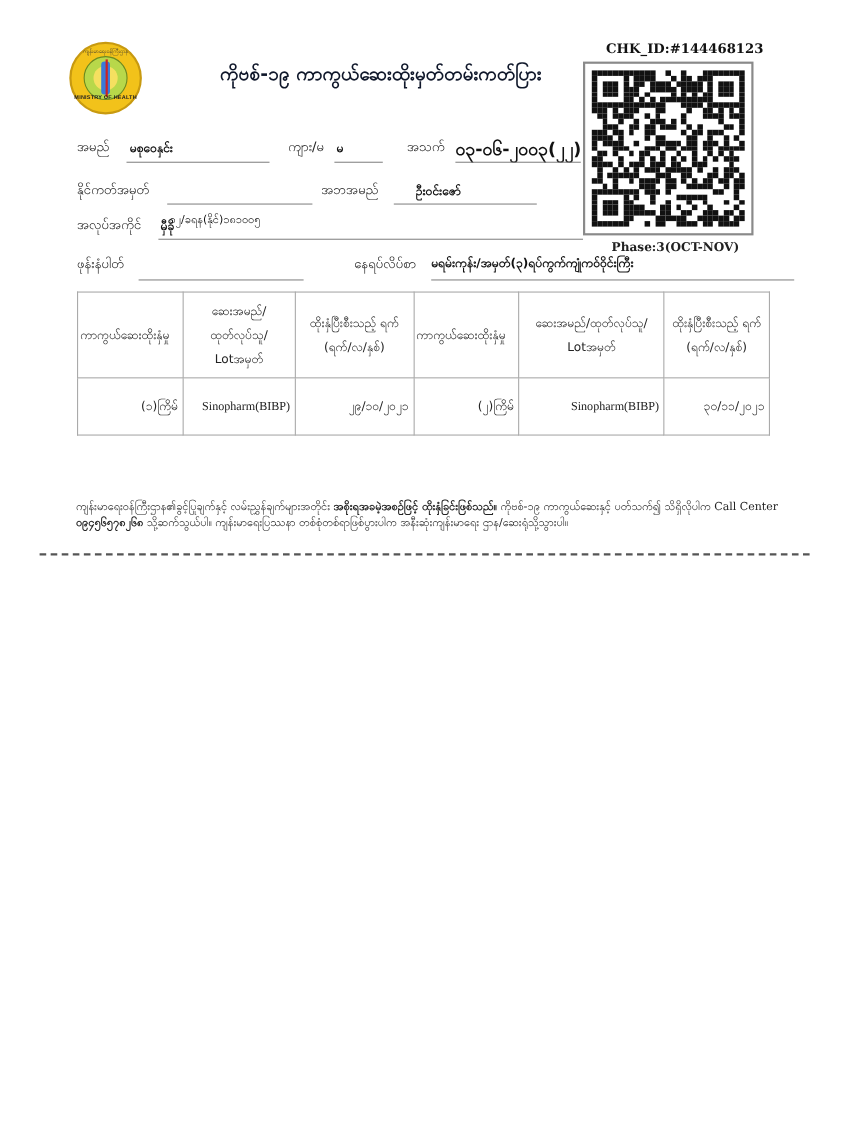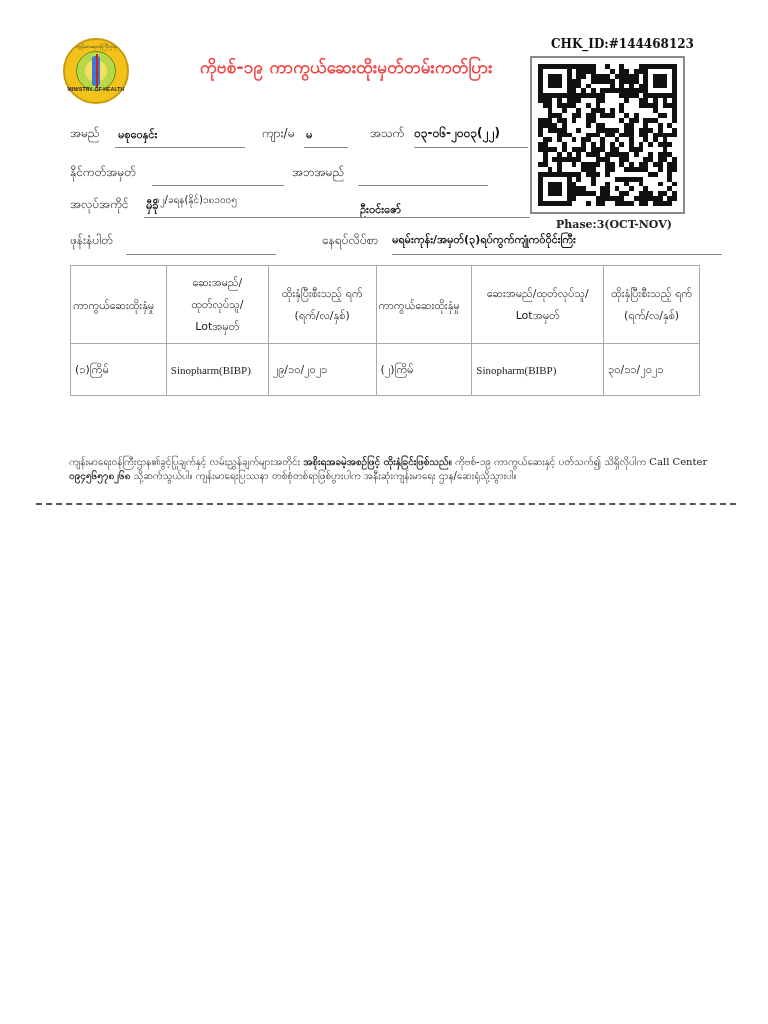--- a/index.html
+++ b/index.html
@@ -10,40 +10,40 @@
       background: #f2c21a; border: 2px solid #c89a10; }
     .logo .inner { position: absolute; left: 11px; top: 11px; width: 40px; height: 40px; border-radius: 50%;
       background: #b8d84a; border: 1px solid #6a8a20; }
     .logo .core { position: absolute; left: 8px; top: 8px; width: 22px; height: 22px; border-radius: 50%; background: #f5e060; }
     .logo .figure { position: absolute; left: 15px; top: 4px; width: 8px; height: 30px; background: #3a7ad8; border-radius: 3px; }
     .logo .staff { position: absolute; left: 19px; top: 2px; width: 2px; height: 34px; background: #c22; }
     .logo .ring-text { position: absolute; left: 0; top: 46px; width: 62px; text-align: center; font-size: 5px; font-weight: bold; color: #222;
       font-family: "Liberation Sans", sans-serif; letter-spacing: 0.2px; }
     .logo .ring-top { position: absolute; left: 0; top: 3px; width: 62px; text-align: center; font-size: 5px; color: #333; }
 
-    .title { position: absolute; left: 200px; top: 56px; font-size: 17px; font-weight: bold; color: #ef4444; letter-spacing: 0.2px; }
+    .title { position: absolute; left: 200px; top: 56px; font-size: 17px; font-weight: bold; color: #0f172a; letter-spacing: 0.2px; }
 
     .chk { position: absolute; left: 551px; top: 37px; font-family: "DejaVu Serif", serif; font-weight: bold; font-size: 12px; color: #111; }
 
     .qr-box { position: absolute; left: 530px; top: 56px; width: 155px; height: 158px; border: 2px solid #8a8a8a; background: #fff; padding: 6px; }
     .qr { width: 100%; height: 100%; display: grid; grid-template-columns: repeat(29, 1fr); grid-template-rows: repeat(29, 1fr); }
     .qr span { display: block; }
     .qr .b { background: #111; }
 
     .phase { position: absolute; left: 556px; top: 218px; font-family: "DejaVu Serif", serif; font-weight: bold; font-size: 11px; color: #222; }
 
     .field { position: absolute; font-size: 12px; color: #222; }
     .field .label { position: absolute; left: 0; top: 0; white-space: nowrap; text-align: center; }
     .field .value { position: absolute; top: 0; white-space: nowrap; font-size: 11px; color: #111; font-weight: bold; }
     .field .line { position: absolute; height: 1px; background: #888; }
 
     table.vax { position: absolute; left: 70px; top: 265px; width: 630px; border-collapse: collapse; font-size: 11px; }
     table.vax th, table.vax td { border: 1.5px solid #aaa; font-weight: normal; vertical-align: middle; color: #222; }
     table.vax th { text-align: center; height: 78px; line-height: 22px; padding: 2px 2px; }
-    table.vax td { height: 52px; padding: 2px 4px; text-align: left; }
+    table.vax td { height: 52px; padding: 2px 4px; text-align: right; }
     table.vax td.en { font-family: Liberation Serif, serif; font-size: 11px; margin-left: 24px; }
     table.vax th.left { text-align: left; font-family: Liberation Serif, serif; }
 
     .note { position: absolute; left: 69px; top: 455px; width: 640px; font-size: 10px; line-height: 14px; color: #222; }
     .note b { font-weight: bold; }
     .note .en { font-family: "DejaVu Serif", serif; }
 
     .dashed { position: absolute; left: 36px; top: 503px; width: 700px; height: 0; border-top: 2px dashed #555; }
   </style>
 </head>
@@ -915,32 +915,32 @@
   <span class="value" style="left:48px; top:2px;">မစုဝေနှင်း</span>
   <div class="line" style="left:45px; top:22px; width:130px;"></div>
 </div>
 <div class="field" style="left:262px; top:125px;">
   <span class="label">ကျား/မ</span>
   <span class="value" style="left:44px; top:2px;">မ</span>
   <div class="line" style="left:42px; top:22px; width:44px;"></div>
 </div>
 <div class="field" style="left:370px; top:125px;">
   <span class="label">အသက်</span>
-  <span class="value" style="left:44px; top:0px; font-size:12px;">၀၃-၀၆-၂၀၀၃(၂၂)</span>
+  <span class="value" style="left:44px; top:0px; font-size:16px;">၀၃-၀၆-၂၀၀၃(၂၂)</span>
   <div class="line" style="left:44px; top:22px; width:114px;"></div>
 </div>
 
 <div class="field" style="left:70px; top:164px;">
   <span class="label">နိုင်ကတ်အမှတ်</span>
   <span class="value" style="left:84px; top:18px; font-weight:normal; font-size:10px;margin-top:11px;">၁၂/ခရန(နိုင်)၁၈၁၀၀၅</span>
   <div class="line" style="left:82px; top:21px; width:132px;"></div>
 </div>
 <div class="field" style="left:292px; top:164px;">
   <span class="label">အဘအမည်</span>
-  <span class="value" style="left:68px; top:2px;margin-top:36px;">ဦးဝင်းဇော်</span>
+  <span class="value" style="left:86px; top:2px;">ဦးဝင်းဇော်</span>
   <div class="line" style="left:66px; top:21px; width:130px;"></div>
 </div>
 
 <div class="field" style="left:70px; top:196px;">
   <span class="label">အလုပ်အကိုင်</span>
   <span class="value" style="left:76px; top:2px;">မှီခို</span>
   <div class="line" style="left:74px; top:21px; width:386px;"></div>
 </div>
 
 <div class="field" style="left:70px; top:232px;">

